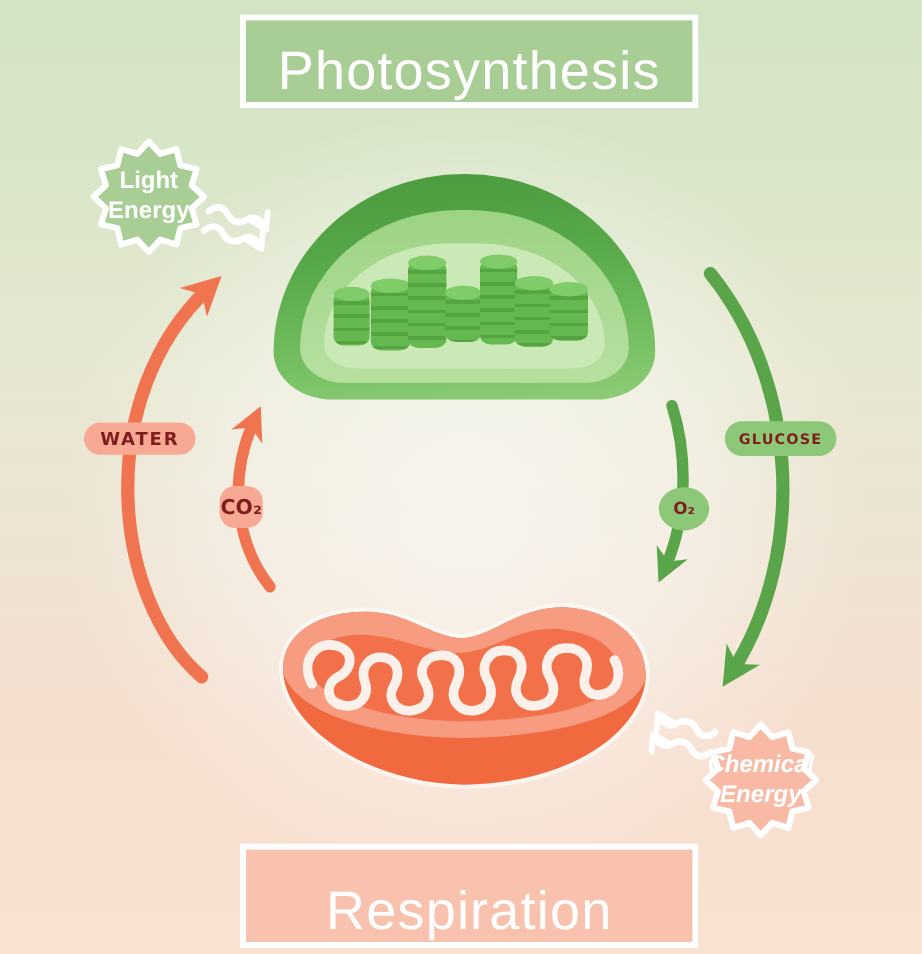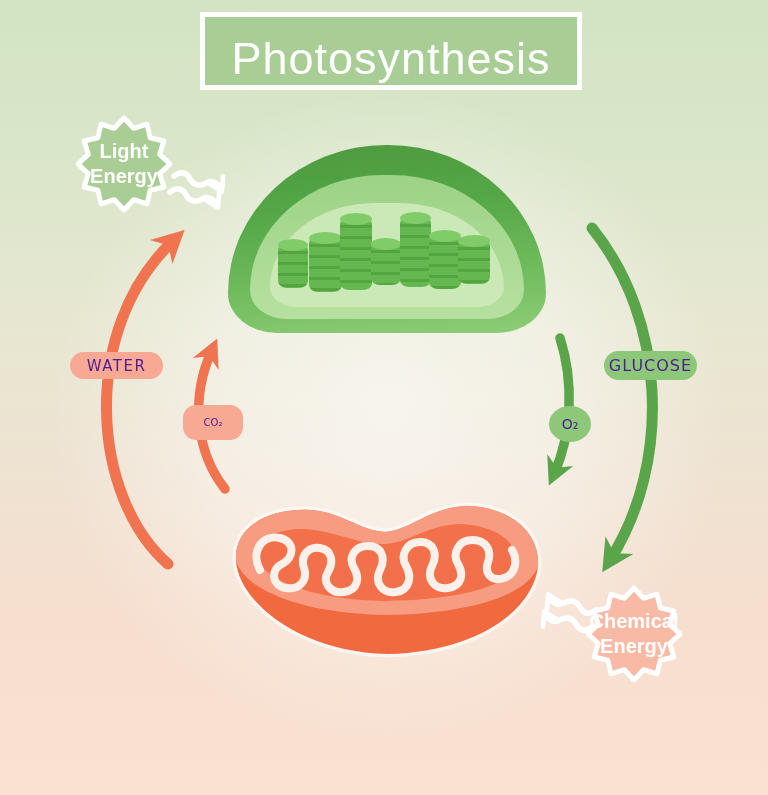--- a/index.html
+++ b/index.html
@@ -33,32 +33,32 @@
     z-index:4;
     margin-left:40px;
   }
   .title-box.photo{top:12px;height:78px;background:var(--photosynthesis-green);}
   .title-box.resp{top:703px;height:87px;background:var(--respiration-peach);}
   .title-text{color:#ffffff;font-size:45px;letter-spacing:1px;}
 
   
   .pill{
     position:absolute;display:flex;align-items:center;justify-content:center;
-    color:#4c1d95;font-weight:normal;z-index:4;
+    color:#7f1d1d;font-weight:bold;z-index:4;
     font-family:"DejaVu Sans","Liberation Sans",sans-serif;
   }
   .pill.water{left:70px;top:352px;width:93px;height:27px;border-radius:14px;background:var(--label-salmon);font-size:15px;letter-spacing:1.5px;}
-  .pill.glucose{left:604px;top:351px;width:93px;height:29px;border-radius:15px;background:var(--label-green);font-size:16px;letter-spacing:1px;}
-  .pill.co2{left:183px;top:405px;width:60px;height:35px;border-radius:13px;background:var(--label-salmon);font-size:10px;}
+  .pill.glucose{left:604px;top:351px;width:93px;height:29px;border-radius:15px;background:var(--label-green);font-size:12px;letter-spacing:1px;}
+  .pill.co2{left:183px;top:405px;width:36px;height:35px;border-radius:13px;background:var(--label-salmon);font-size:17px;}
   .pill.o2{left:549px;top:406px;width:42px;height:36px;border-radius:50%;background:var(--label-green);font-size:14px;text-align:right;}
 
   
   .burst{position:absolute;width:120px;height:120px;z-index:5;}
   .burst.light{left:64px;top:104px;}
-  .burst.chem{left:574px;top:574px;}
+  .burst.chem{left:574px;top:590px;font-style:italic;}
   .burst svg{position:absolute;left:0;top:0;}
   .burst .burst-text{
     position:absolute;inset:0;display:flex;flex-direction:column;align-items:center;justify-content:center;
     color:#fff;font-weight:bold;font-size:20px;line-height:1.25;text-align:center;
   }
   .star-light{fill:var(--photosynthesis-green);stroke:#fff;stroke-width:5;stroke-linejoin:round;}
   .star-chem{fill:#f9baa5;stroke:#fff;stroke-width:5;stroke-linejoin:round;}
 
   
   .chloroplast{position:absolute;left:228px;top:145px;width:318px;height:188px;z-index:3;}
@@ -150,20 +150,23 @@
   <svg class="layer top" width="768" height="795" viewBox="0 0 768 795">
     <path class="squig" d="M 174 176 c 8 -6 13 -3 16 3 c 3 6 10 8 16 4 c 5 -3 11 -1 14 5" marker-end="url(#m-white)"></path>
     <path class="squig" d="M 170 192 c 8 -6 13 -3 16 3 c 3 6 10 8 16 4 c 5 -3 11 -1 14 5" marker-end="url(#m-white)"></path>
     <path class="squig" d="M 596 610 c -8 6 -13 3 -16 -3 c -3 -6 -10 -8 -16 -4 c -5 3 -11 1 -14 -5" marker-end="url(#m-white)"></path>
     <path class="squig" d="M 592 627 c -8 6 -13 3 -16 -3 c -3 -6 -10 -8 -16 -4 c -5 3 -11 1 -14 -5" marker-end="url(#m-white)"></path>
   </svg>
 
   <div class="title-box photo">
     <span class="title-text">Photosynthesis</span>
   </div>
+  <div class="title-box resp">
+    <span class="title-text">Respiration</span>
+  </div>
 
   <div class="pill water">WATER</div>
   <div class="pill co2">CO₂</div>
   <div class="pill glucose">GLUCOSE</div>
   <div class="pill o2">O₂</div>
 
   <div class="burst light">
     <svg width="120" height="120" viewBox="0 0 120 120">
       <polygon class="star star-light" points="60.0,14.0 69.6,24.3 83.0,20.2 86.2,33.8 99.8,37.0 95.7,50.4 106.0,60.0 95.7,69.6 99.8,83.0 86.2,86.2 83.0,99.8 69.6,95.7 60.0,106.0 50.4,95.7 37.0,99.8 33.8,86.2 20.2,83.0 24.3,69.6 14.0,60.0 24.3,50.4 20.2,37.0 33.8,33.8 37.0,20.2 50.4,24.3"></polygon>
     </svg>

